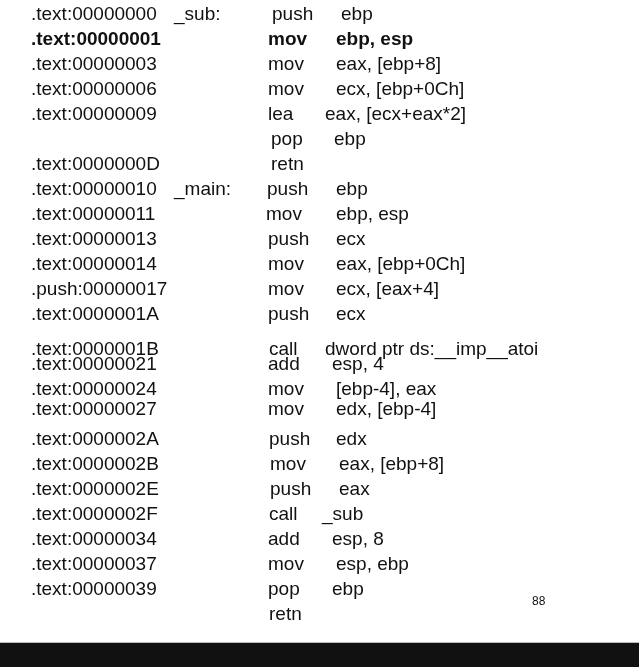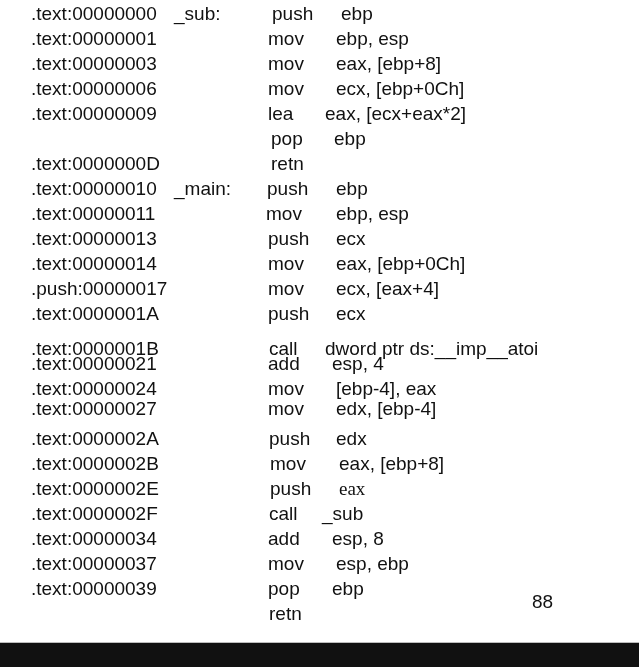--- a/index.html
+++ b/index.html
@@ -17,53 +17,53 @@
     .row {
       position: absolute; left: 0; height: 25px; width: 639px;
       font-size: 19px; line-height: 25px; white-space: pre;
     }
     .addr { position: absolute; left: 31px; }
     .label { position: absolute; }
     .mnem { position: absolute; }
     .ops { position: absolute; }
     .pagenum {
       position: absolute; left: 532px; top: 589px;
-      font-size: 19px; line-height: 25px;
+      font-size: 12px; line-height: 25px;
     }
     .bottom-bar {
       position: absolute; left: 0; top: 642px; width: 639px; height: 25px;
       background: #111111;
       border-top: 1px solid #bdbdbd;
     }
   </style>
 </head>
 <body>
 
 <div class="page">
   <div class="listing" id="listing">
       <div class="row" style="top: 1px;"><span class="addr">.text:00000000</span><span class="label" style="left: 174px;">_sub:</span><span class="mnem" style="left: 272px;">push</span><span class="ops" style="left: 341px;">ebp</span></div>
-      <div class="row" style="top: 26px;"><span class="addr">.text:00000001</span><span class="mnem" style="left: 268px;">mov</span><span class="ops" style="left: 336px;">ebp, esp</span></div>
+      <div class="row" style="top: 26px; font-weight: bold;"><span class="addr">.text:00000001</span><span class="mnem" style="left: 268px;">mov</span><span class="ops" style="left: 336px;">ebp, esp</span></div>
       <div class="row" style="top: 51px;"><span class="addr">.text:00000003</span><span class="mnem" style="left: 268px;">mov</span><span class="ops" style="left: 336px;">eax, [ebp+8]</span></div>
       <div class="row" style="top: 76px;"><span class="addr">.text:00000006</span><span class="mnem" style="left: 268px;">mov</span><span class="ops" style="left: 336px;">ecx, [ebp+0Ch]</span></div>
       <div class="row" style="top: 101px;"><span class="addr">.text:00000009</span><span class="mnem" style="left: 268px;">lea</span><span class="ops" style="left: 325px;">eax, [ecx+eax*2]</span></div>
       <div class="row" style="top: 126px;"><span class="mnem" style="left: 271px;">pop</span><span class="ops" style="left: 334px;">ebp</span></div>
       <div class="row" style="top: 151px;"><span class="addr">.text:0000000D</span><span class="mnem" style="left: 271px;">retn</span></div>
       <div class="row" style="top: 176px;"><span class="addr">.text:00000010</span><span class="label" style="left: 174px;">_main:</span><span class="mnem" style="left: 267px;">push</span><span class="ops" style="left: 336px;">ebp</span></div>
       <div class="row" style="top: 201px;"><span class="addr">.text:00000011</span><span class="mnem" style="left: 266px;">mov</span><span class="ops" style="left: 336px;">ebp, esp</span></div>
       <div class="row" style="top: 226px;"><span class="addr">.text:00000013</span><span class="mnem" style="left: 268px;">push</span><span class="ops" style="left: 336px;">ecx</span></div>
       <div class="row" style="top: 251px;"><span class="addr">.text:00000014</span><span class="mnem" style="left: 268px;">mov</span><span class="ops" style="left: 336px;">eax, [ebp+0Ch]</span></div>
       <div class="row" style="top: 276px;"><span class="addr">.push:00000017</span><span class="mnem" style="left: 268px;">mov</span><span class="ops" style="left: 336px;">ecx, [eax+4]</span></div>
       <div class="row" style="top: 301px;"><span class="addr">.text:0000001A</span><span class="mnem" style="left: 268px;">push</span><span class="ops" style="left: 336px;">ecx</span></div>
       <div class="row" style="top: 336px;"><span class="addr">.text:0000001B</span><span class="mnem" style="left: 269px;">call</span><span class="ops" style="left: 325px;">dword ptr ds:__imp__atoi</span></div>
       <div class="row" style="top: 351px;"><span class="addr">.text:00000021</span><span class="mnem" style="left: 268px;">add</span><span class="ops" style="left: 332px;">esp, 4</span></div>
       <div class="row" style="top: 376px;"><span class="addr">.text:00000024</span><span class="mnem" style="left: 268px;">mov</span><span class="ops" style="left: 336px;">[ebp-4], eax</span></div>
       <div class="row" style="top: 396px; padding-left: 8px;"><span class="addr">.text:00000027</span><span class="mnem" style="left: 268px;">mov</span><span class="ops" style="left: 336px;">edx, [ebp-4]</span></div>
       <div class="row" style="top: 426px;"><span class="addr">.text:0000002A</span><span class="mnem" style="left: 269px;">push</span><span class="ops" style="left: 336px;">edx</span></div>
       <div class="row" style="top: 451px;"><span class="addr">.text:0000002B</span><span class="mnem" style="left: 270px;">mov</span><span class="ops" style="left: 339px;">eax, [ebp+8]</span></div>
-      <div class="row" style="top: 476px;"><span class="addr">.text:0000002E</span><span class="mnem" style="left: 270px;">push</span><span class="ops" style="left: 339px; font-family: Liberation Serif, serif;">eax</span></div>
+      <div class="row" style="top: 476px;"><span class="addr">.text:0000002E</span><span class="mnem" style="left: 270px;">push</span><span class="ops" style="left: 339px;">eax</span></div>
       <div class="row" style="top: 501px;"><span class="addr">.text:0000002F</span><span class="mnem" style="left: 269px;">call</span><span class="ops" style="left: 322px;">_sub</span></div>
       <div class="row" style="top: 526px;"><span class="addr">.text:00000034</span><span class="mnem" style="left: 268px;">add</span><span class="ops" style="left: 332px;">esp, 8</span></div>
       <div class="row" style="top: 551px;"><span class="addr">.text:00000037</span><span class="mnem" style="left: 268px;">mov</span><span class="ops" style="left: 336px;">esp, ebp</span></div>
       <div class="row" style="top: 576px;"><span class="addr">.text:00000039</span><span class="mnem" style="left: 268px;">pop</span><span class="ops" style="left: 332px;">ebp</span></div>
       <div class="row" style="top: 601px;"><span class="mnem" style="left: 269px;">retn</span></div>
     </div>
   <div class="pagenum">88</div>
 </div>
 <div class="bottom-bar"></div>
 

